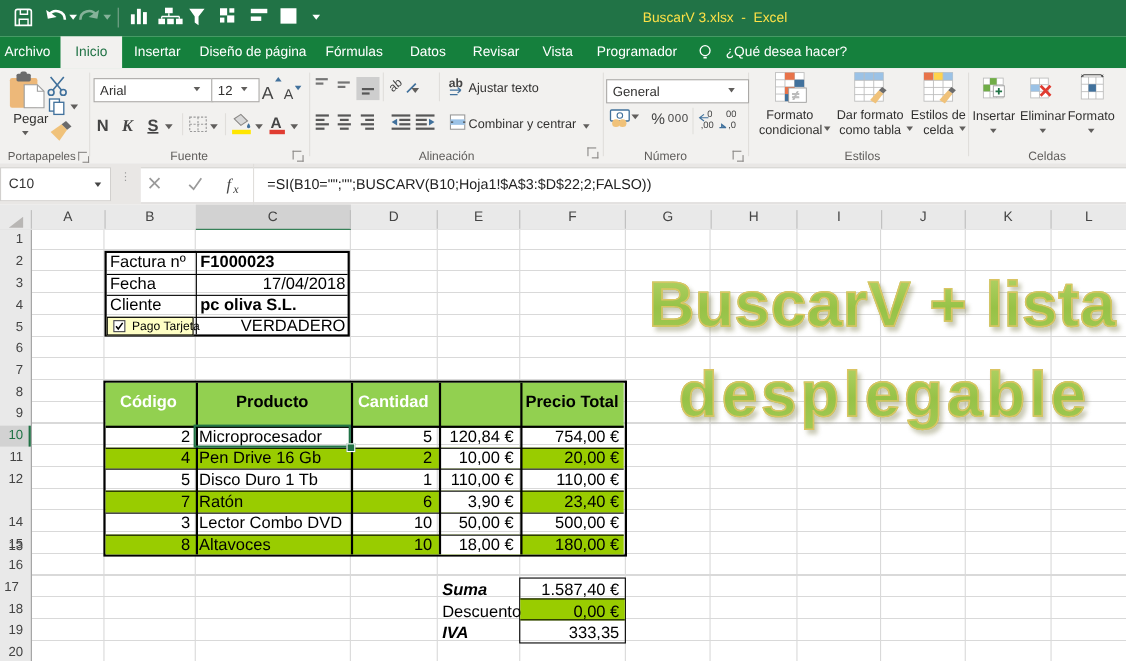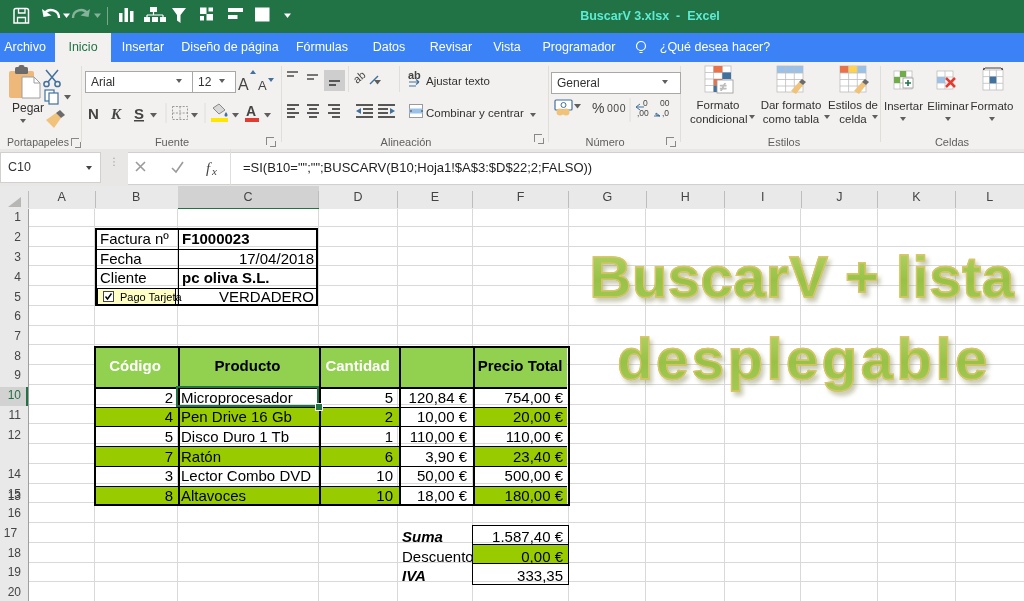--- a/index.html
+++ b/index.html
@@ -1,21 +1,21 @@
 <!DOCTYPE html>
 <html><head>
 <meta charset="utf-8">
 <style>
   html,body{margin:0;padding:0;}
   body{width:1024px;height:601px;position:relative;overflow:hidden;
        font-family:"Liberation Sans",sans-serif;background:#fff;}
   .abs{position:absolute;}
   
   #titlebar{left:0;top:0;width:1024px;height:33px;background:#217346;}
-  #tabs{left:0;top:33px;width:1024px;height:29px;background:#3b82f6;}
+  #tabs{left:0;top:33px;width:1024px;height:29px;background:#15803d;}
   .tab{position:absolute;top:0;height:29px;line-height:29px;color:#fff;
        font-size:12.5px;text-align:center;}
   #ribbon{left:0;top:62px;width:1024px;height:87px;background:#f2f1ef;
           border-bottom:1px solid #d0cdca;}
   .gsep{position:absolute;top:4px;height:76px;width:1px;background:#e0dedb;}
   .glabel{position:absolute;top:74px;font-size:11px;color:#605e5c;width:120px;
           margin-left:-60px;text-align:center;}
   .launch{position:absolute;width:10px;height:10px;}
   .launch:before{content:"";position:absolute;left:0;top:0;width:7px;height:7px;
      border-left:1px solid #8a8886;border-top:1px solid #8a8886;}
@@ -97,21 +97,21 @@
     </g>
 
     <g fill="#fff">
       <rect x="228" y="8" width="15" height="4"></rect>
         <rect x="228" y="15" width="9.5" height="4"></rect>
     </g>
 
     <rect x="255" y="7.5" width="14.5" height="14" fill="#fff"></rect>
     <path d="M284 13.5 l7 0 -3.5 4.5 z" fill="#fff"></path>
   </svg>
-  <div class="abs" style="left:540px;top:0;width:220px;height:33px;line-height:33px;color:#5eead4;font-size:12.5px;text-align:center;font-weight:bold;">BuscarV&nbsp;3.xlsx&nbsp;&nbsp;-&nbsp;&nbsp;Excel</div>
+  <div class="abs" style="left:540px;top:0;width:220px;height:33px;line-height:33px;color:#fde047;font-size:12.5px;text-align:center;">BuscarV&nbsp;3.xlsx&nbsp;&nbsp;-&nbsp;&nbsp;Excel</div>
 </div>
 <div id="tabs" class="abs">
   <div class="tab" style="left:0;width:50px;">Archivo</div>
   <div class="tab" style="left:55px;width:56px;background:#f2f1ef;color:#217346;">Inicio</div>
   <div class="tab" style="left:118px;width:50px;">Insertar</div>
   <div class="tab" style="left:178px;width:104px;">Diseño de página</div>
   <div class="tab" style="left:292px;width:60px;">Fórmulas</div>
   <div class="tab" style="left:362px;width:54px;">Datos</div>
   <div class="tab" style="left:424px;width:54px;">Revisar</div>
   <div class="tab" style="left:486px;width:42px;">Vista</div>

